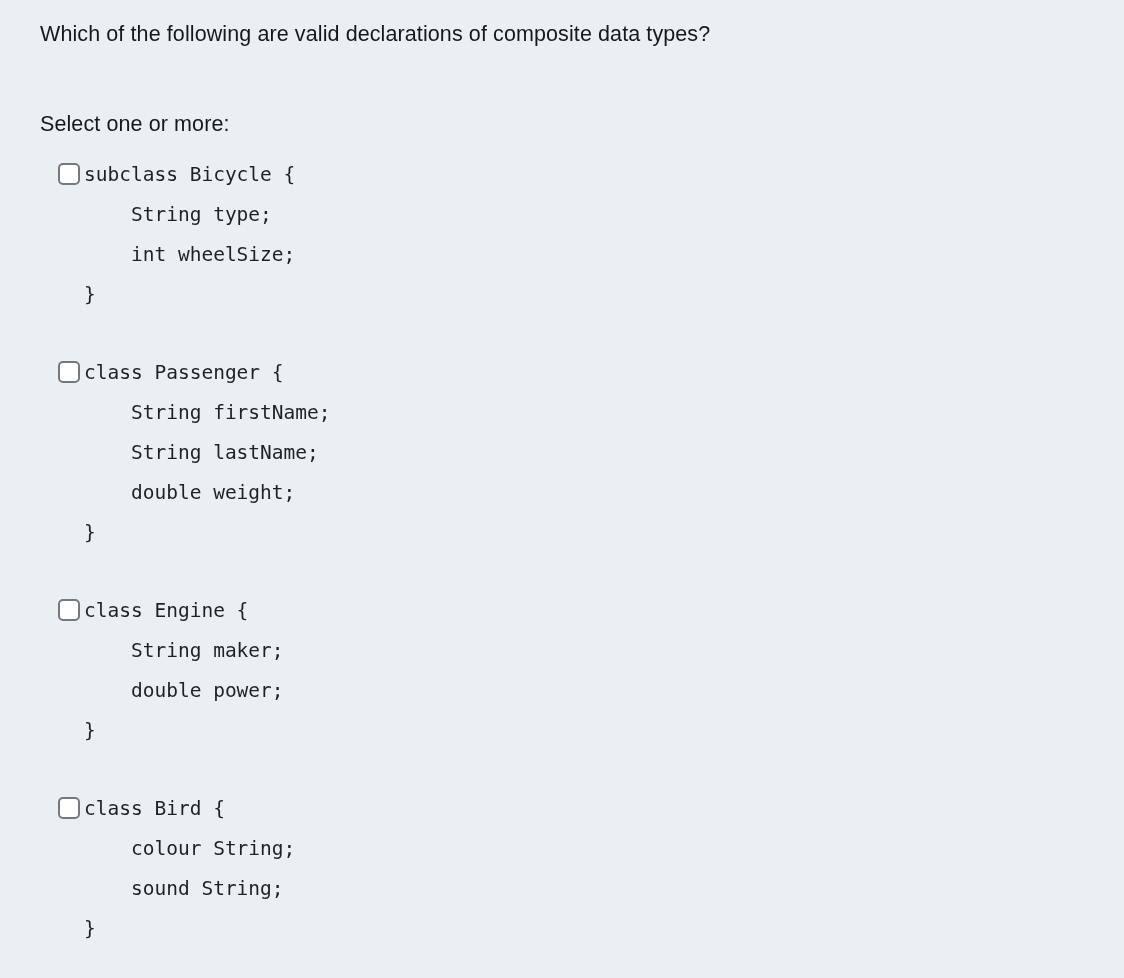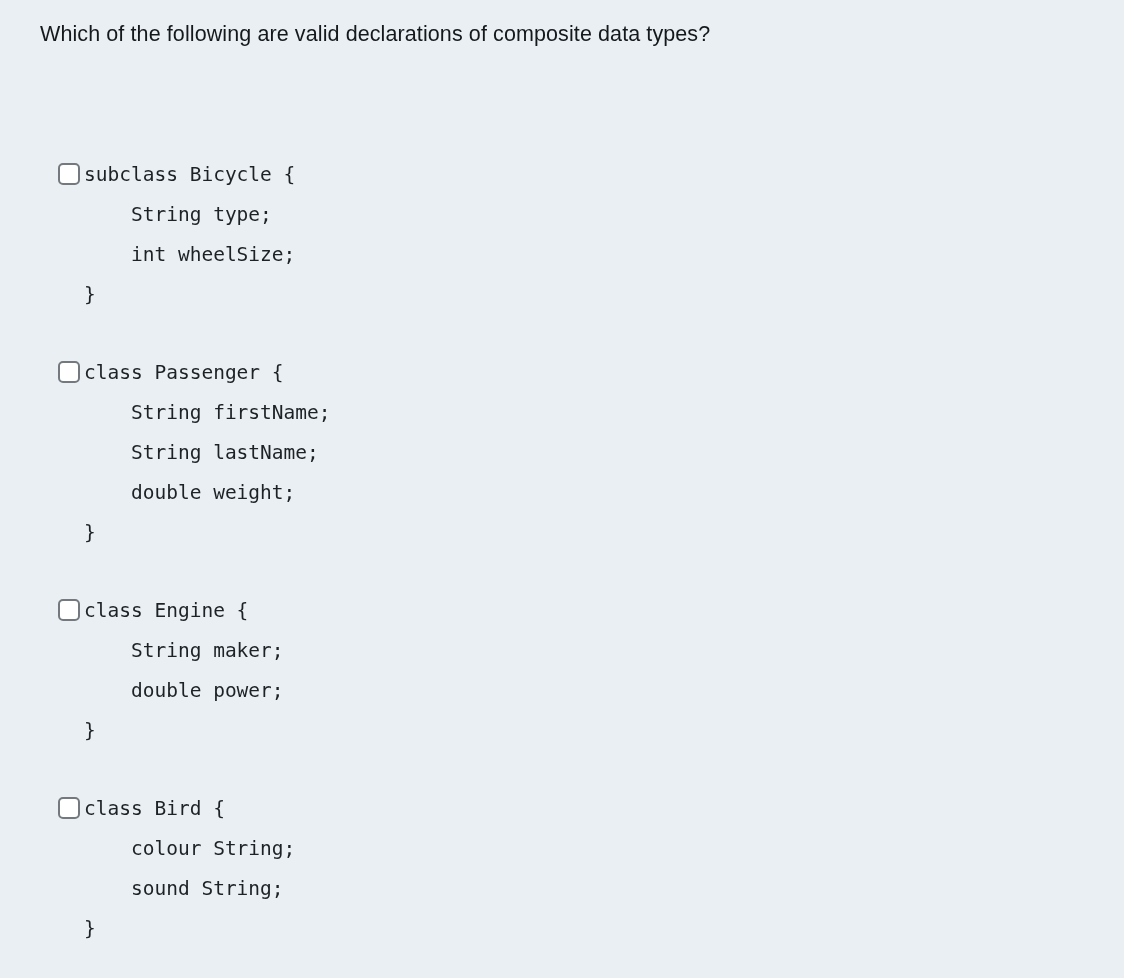--- a/index.html
+++ b/index.html
@@ -104,20 +104,21 @@
     font-weight: 400;
   }
 </style>
 </head>
 <body>
 
 <div class="question-root">
 
   <div class="question-text">Which of the following are valid declarations of composite data types?</div>
 
+  <div class="answer-prompt">Select one or more:</div>
 
   <div class="options-list">
 
     <div class="option-row">
       <div class="checkbox-cell">
         <div class="checkbox"></div>
       </div>
       <div class="code-cell">
         <pre class="code-block">subclass Bicycle {
     String type;

